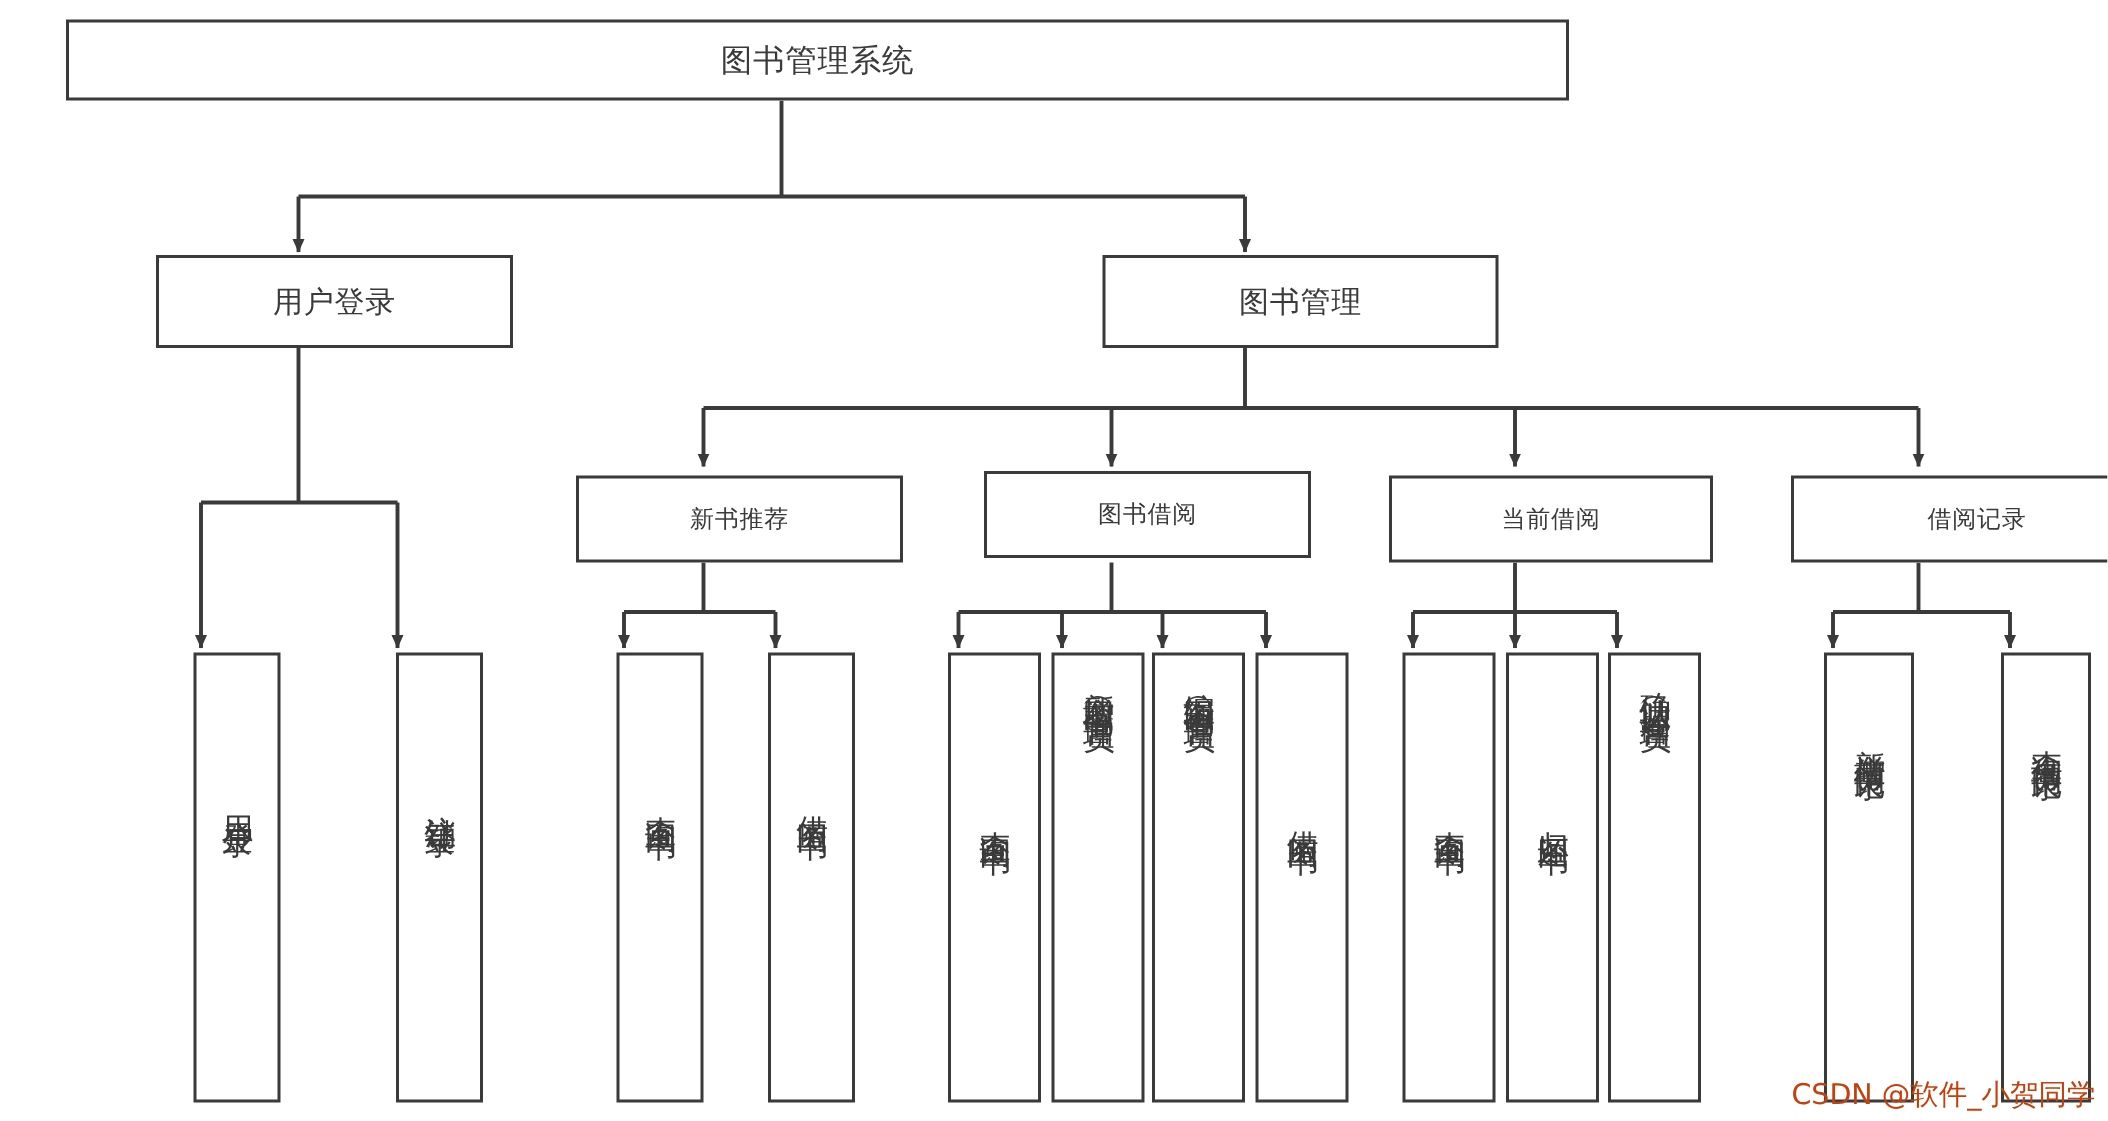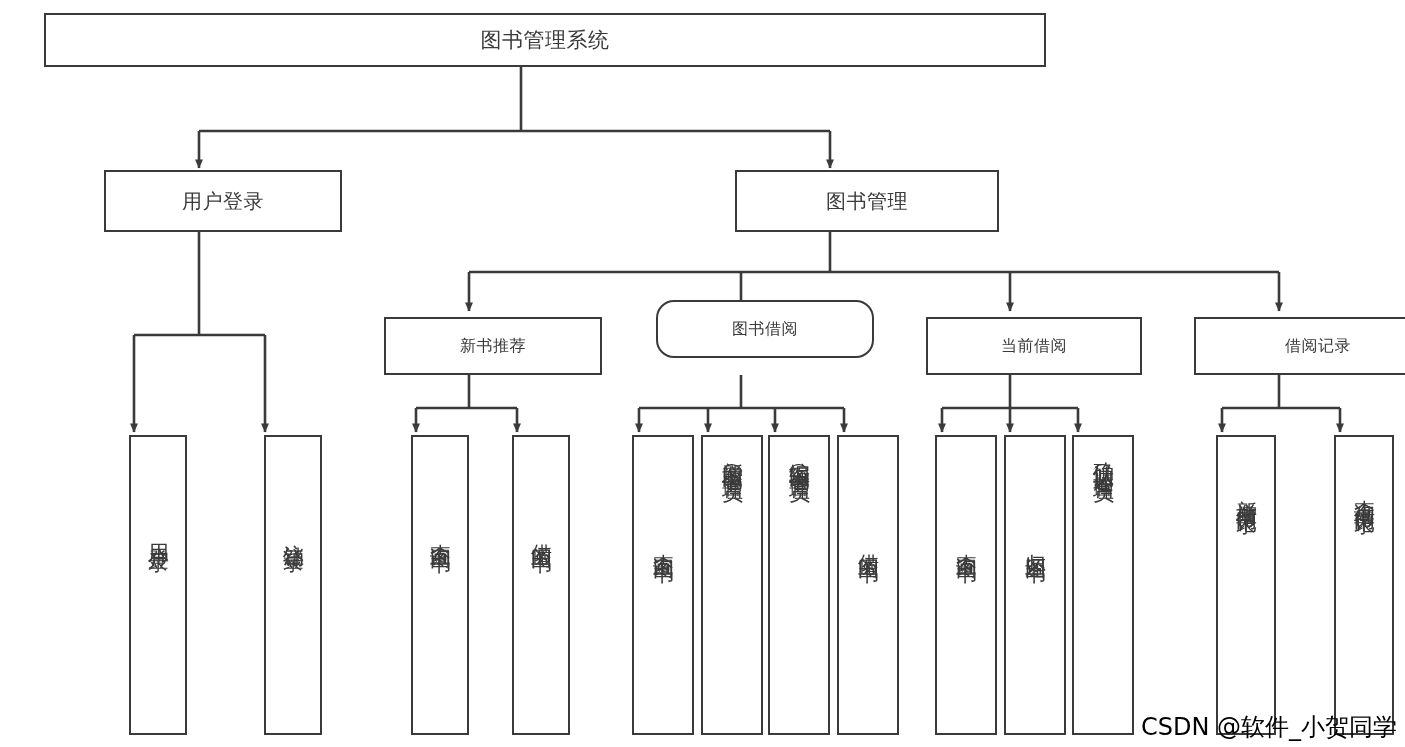--- a/index.html
+++ b/index.html
@@ -71,22 +71,22 @@
   .node.leaf.mid2 .label {
     margin-top: 96px;
   }
   .node.leaf.top .label {
     margin-top: 4px;
   }
   .watermark {
     position: absolute;
     right: 8px;
     bottom: 4px;
-    font-size: 24px;
-    color: #000000;
+    font-size: 19px;
+    color: #c2410c;
     white-space: nowrap;
     z-index: 6;
   }
 </style>
 </head>
 <body>
 
 <div id="canvas">
 
   <svg id="connectors" viewBox="0 0 1405 747" xmlns="http://www.w3.org/2000/svg">
@@ -146,21 +146,21 @@
   <div class="node lvl2" style="left:80px; top:170px; width:238px; height:62px;">
     <span class="label">用户登录</span>
   </div>
   <div class="node lvl2" style="left:711px; top:170px; width:264px; height:62px;">
     <span class="label">图书管理</span>
   </div>
 
   <div class="node lvl3" style="left:360px; top:317px; width:218px; height:58px;">
     <span class="label">新书推荐</span>
   </div>
-  <div class="node lvl3" style="left:632px; top:300px; width:218px; height:58px;border-radius:18px;">
+  <div class="node lvl3" style="left:632px; top:314px; width:218px; height:58px;">
     <span class="label">图书借阅</span>
   </div>
   <div class="node lvl3" style="left:902px; top:317px; width:216px; height:58px;">
     <span class="label">当前借阅</span>
   </div>
   <div class="node lvl3" style="left:1170px; top:317px; width:248px; height:58px;">
     <span class="label">借阅记录</span>
   </div>
 
   <div class="node leaf mid" style="left:105px; top:435px; width:58px; height:300px;">

